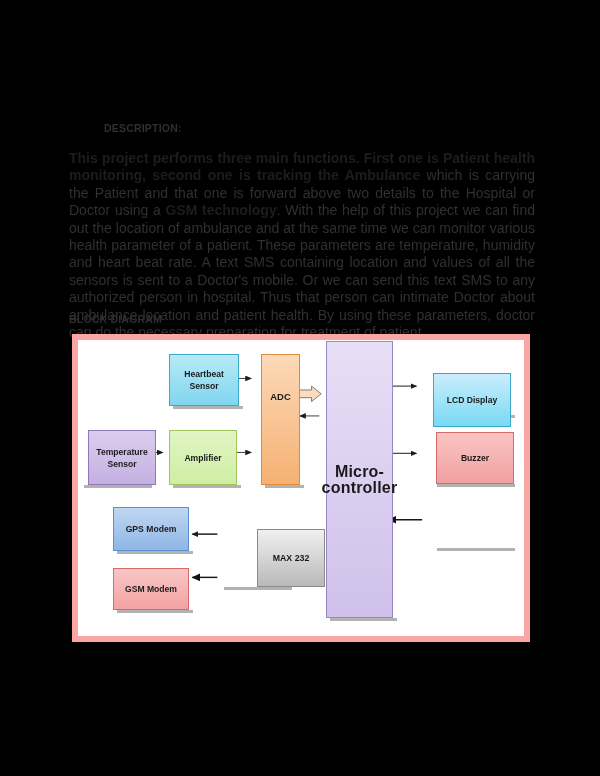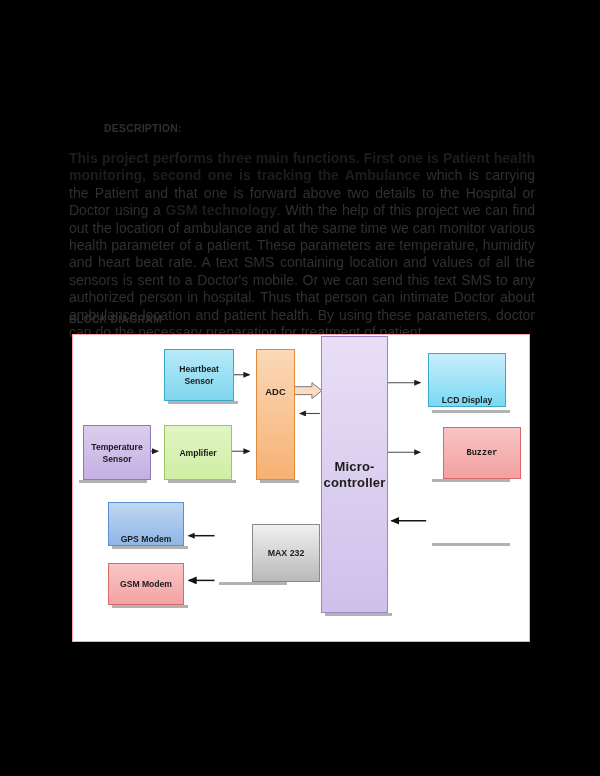--- a/index.html
+++ b/index.html
@@ -65,21 +65,21 @@
   }
 
   
   #diagram-frame {
     position: absolute;
     left: 72px;
     top: 334px;
     width: 458px;
     height: 308px;
     background: #ffffff;
-    border: 1px solid #fca5a5;
+    border: 6px solid #fca5a5;
     box-sizing: border-box;
     box-shadow: 0 0 0 1px rgba(255,255,255,0.0);
   }
   #diagram-canvas {
     position: absolute;
     left: 0; top: 0;
     width: 100%;
     height: 100%;
   }
 
@@ -123,46 +123,43 @@
     background: linear-gradient(180deg,#fbd9b8 0%,#f6b173 100%);
     border-color: #e08a3c;
     align-items: center;
     padding-bottom: 46px;
     font-size: 9.4px;
   }
   #blk-mcu {
     left: 248px; top: 1px; width: 67px; height: 277px;
     background: linear-gradient(180deg,#e8dff6 0%,#cfc0ea 100%);
     border-color: #9b86c4;
-    font-size: 13px;
+    font-size: 16px;
     line-height: 16px;
     letter-spacing: 0.2px;
   }
   #blk-lcd {
-    left: 355px; top: 18px; width: 78px; height: 54px;
+    left: 355px; top: 33px; width: 78px; height: 54px;
     background: linear-gradient(180deg,#c9eefc 0%,#79d9f3 100%);
     border-color: #3aa8c8;
-    align-items: flex-end;
   }
   #blk-buzzer {
-    left: 370px; top: 92px; width: 78px; height: 52px;
+    left: 358px; top: 92px; width: 78px; height: 52px;
     background: linear-gradient(180deg,#f9c4c4 0%,#f2a0a0 100%);
     border-color: #d96a6a;
-    font-family: Liberation Mono, monospace;
   }
   #blk-keypad {
     left: 355px; top: 166px; width: 78px; height: 42px;
     background: linear-gradient(180deg,#e6f7c9 0%,#cfeea3 100%);
     border-color: #9ec65c;
   }
   #blk-gps {
     left: 35px; top: 167px; width: 76px; height: 44px;
     background: linear-gradient(180deg,#bfd7f2 0%,#8fb6e6 100%);
     border-color: #5b8fd0;
-    align-items: flex-end;
   }
   #blk-gsm {
     left: 35px; top: 228px; width: 76px; height: 42px;
     background: linear-gradient(180deg,#f9c6c6 0%,#f3a2a2 100%);
     border-color: #d96a6a;
   }
   #blk-max232 {
     left: 142px; top: 189px; width: 68px; height: 58px;
     background: linear-gradient(180deg,#f0f0f0 0%,#b9b9b9 100%);
     border-color: #8a8a8a;

